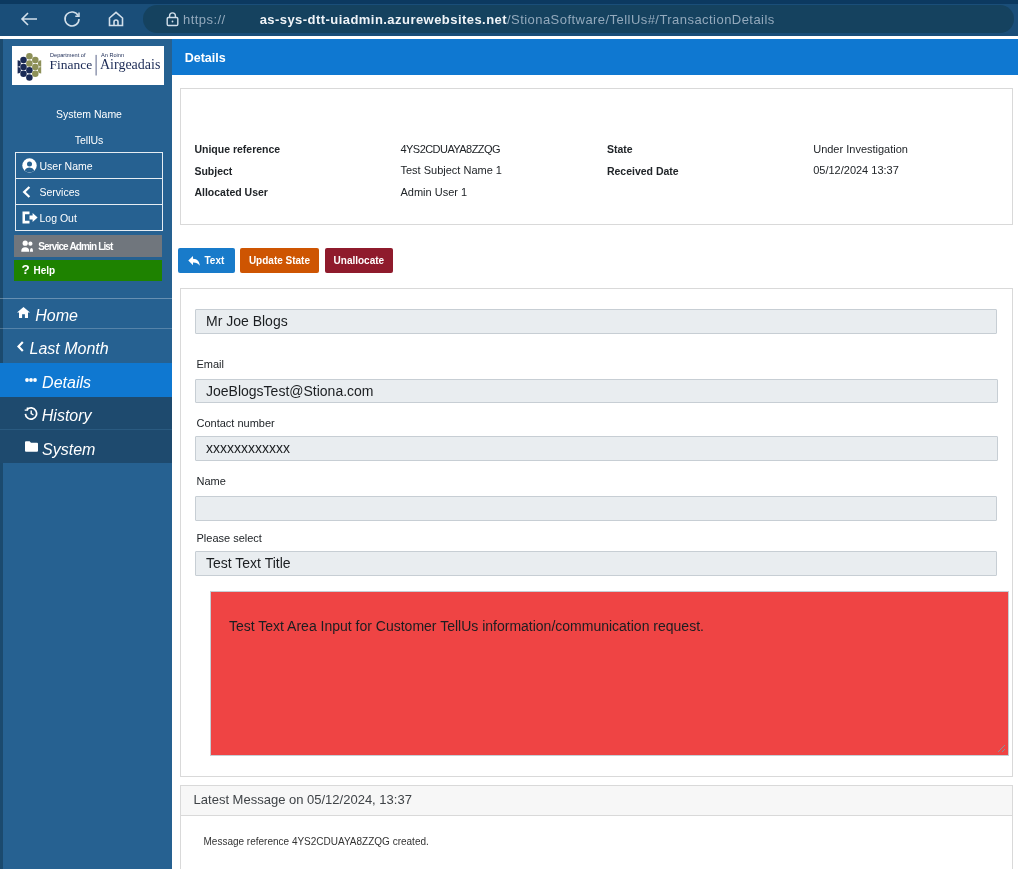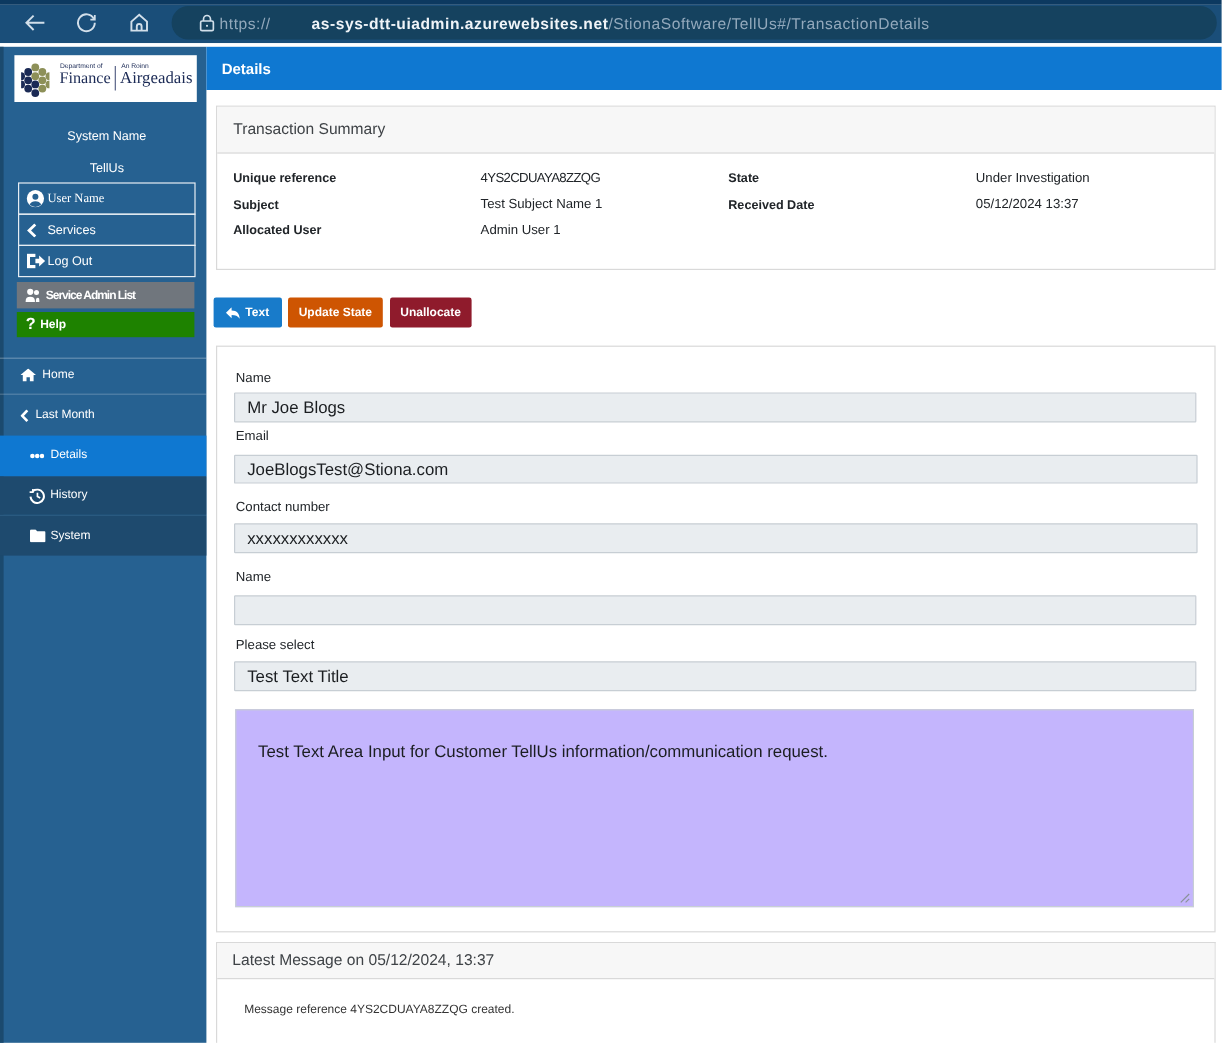--- a/index.html
+++ b/index.html
@@ -14,21 +14,21 @@
 #urltext { left:183px; top:11.5px; font-size:13px; letter-spacing:0.45px; color:#93a9bc; white-space:nowrap; }
 #urltext b { color:#f0f4f8; font-weight:bold;padding-left:34px; }
 
 #sidebar { left:0; top:39px; width:172px; height:830px; background:#266191; }
 #sideedge { left:0; top:39px; width:3px; height:830px; background:#1b4a6e; }
 #logobox { left:12px; top:46px; width:152px; height:39px; background:#fff; }
 .sbtext { left:6px; width:166px; text-align:center; color:#fff; font-size:10.5px; }
 .sbtn { left:15px; width:148px; height:27px; border:1px solid #e6edf3; color:#fff;
   font-size:10.5px; }
 .wbtn { left:14px; width:148px; color:#fff; font-size:10px; font-weight:bold; }
-.navtxt { color:#fff; font-size:10px; }
+.navtxt { color:#fff; font-size:16px;font-style:italic; }
 
 #detailsbar { left:172px; top:39px; width:846px; height:36px; background:#0f78d1; }
 .panel { background:#fff; border:1px solid #d9d9d9; }
 .phead { background:#f7f7f7; border-bottom:1px solid #d9d9d9; color:#3f4347; }
 .lbl { font-weight:bold; font-size:10.5px; color:#212529; height:13px; }
 .val { font-size:11px; color:#212529; height:13px; }
 .flabel { font-size:11px; color:#212529; height:13px; }
 .finput { background:#e9edf0; border:1px solid #c7ced4; border-radius:1px; font-size:14px; color:#1b1e21;
   display:flex; align-items:center; padding-left:10.5px; height:24.5px; left:13.5px; width:802px; }
 .btn { height:25px; border-radius:2px; color:#fff; font-size:10px; font-weight:bold;
@@ -87,21 +87,21 @@
     <text x="38" y="11" font-size="5.6" fill="#1b2a55" font-family="Liberation Sans">Department of</text>
     <text x="37.5" y="23" font-size="13.5" fill="#1b2a55" font-family="Liberation Serif">Finance</text>
     <line x1="84.1" y1="8.9" x2="84.1" y2="29.5" stroke="#5a6488" stroke-width="1"></line>
     <text x="89" y="11" font-size="5.6" fill="#1b2a55" font-family="Liberation Sans">An Roinn</text>
     <text x="88" y="23" font-size="14" fill="#1b2a55" font-family="Liberation Serif">Airgeadais</text>
   </svg>
 </div>
 <div class="abs sbtext" style="top:108px;">System Name</div>
 <div class="abs sbtext" style="top:134px;">TellUs</div>
 
-<div class="abs sbtn" style="top:152px;font-family:Liberation Serif, serif;">
+<div class="abs sbtn" style="top:152px;">
   <svg class="abs" style="left:5.5px;top:5px" width="15" height="15" viewBox="0 0 15 15">
       <circle cx="7.5" cy="7.5" r="7.2" fill="#fff"></circle>
       <circle cx="7.5" cy="5.9" r="2.5" fill="#266191"></circle>
       <path d="M2.6 12.5 A5.6 5.6 0 0 1 12.4 12.5 A7.2 7.2 0 0 1 2.6 12.5" fill="#266191"></path>
     </svg>
   <span class="abs" style="left:23.5px;top:6.5px;">User Name</span>
 </div>
 <div class="abs sbtn" style="top:178px;">
   <svg class="abs" style="left:4.5px;top:6.5px" width="12" height="12" viewBox="0 0 12 12" fill="none" stroke="#fff" stroke-width="2.3">
       <path d="M8.4 1 L3.2 6 L8.4 11"></path>
@@ -161,21 +161,20 @@
 <div class="abs" style="left:0;top:430px;width:172px;height:33px;background:#1e4a6e;"></div>
 <svg class="abs" style="left:25.3px;top:441px" width="13" height="11" viewBox="0 0 13 11">
     <path d="M0 1.2 A1 1 0 0 1 1 0.2 H4.6 L6 1.8 H12 A1 1 0 0 1 13 2.8 V9.8 A1 1 0 0 1 12 10.8 H1 A1 1 0 0 1 0 9.8 Z" fill="#fff"></path>
   </svg>
 <div class="abs navtxt" style="left:42.1px;top:440.5px;">System</div>
 
 <div class="abs" id="detailsbar"></div>
 <div class="abs" style="left:184.7px;top:51px;color:#fff;font-size:12.5px;font-weight:bold;">Details</div>
 
 <div class="abs panel" style="left:180px;top:88px;width:833px;height:137px;">
-  <div class="phead" style="height:39px;font-size:13px;line-height:37px;padding-left:13.4px;">Transaction Summary</div>
   <div class="abs lbl" style="left:13.4px;top:54px;">Unique reference</div>
   <div class="abs val" style="left:219.5px;top:53.5px;letter-spacing:-0.55px;">4YS2CDUAYA8ZZQG</div>
   <div class="abs lbl" style="left:425.9px;top:54px;">State</div>
   <div class="abs val" style="left:632.2px;top:53.5px;">Under Investigation</div>
   <div class="abs lbl" style="left:13.4px;top:75.5px;">Subject</div>
   <div class="abs val" style="left:219.5px;top:75px;">Test Subject Name 1</div>
   <div class="abs lbl" style="left:425.9px;top:75.5px;">Received Date</div>
   <div class="abs val" style="left:632.2px;top:75px;">05/12/2024 13:37</div>
   <div class="abs lbl" style="left:13.4px;top:97px;">Allocated User</div>
   <div class="abs val" style="left:219.5px;top:96.5px;">Admin User 1</div>
@@ -185,30 +184,30 @@
   <svg width="12" height="10" viewBox="0 0 12 10" style="margin-right:4px;">
       <path d="M5 0 L5 2.7 C9.6 2.7 11.5 5.6 11.8 9.7 C10.1 7.2 8.2 6.5 5 6.5 L5 9.2 L0.3 4.6 Z" fill="#fff"></path>
     </svg>
   <span>Text</span>
 </div>
 <div class="abs btn" style="left:240.2px;width:78.5px;background:#ce5502;">Update State</div>
 <div class="abs btn" style="left:324.6px;width:68.5px;background:#8f1b2c;">Unallocate</div>
 
 <div class="abs panel" style="left:180px;top:288px;width:833px;height:489px;">
   <div class="abs flabel" style="left:15.5px;top:19.5px;">Name</div>
-  <div class="abs finput" style="top:38px;">Mr Joe Blogs</div>
+  <div class="abs finput" style="top:20px;">Mr Joe Blogs</div>
   <div class="abs flabel" style="left:15.5px;top:69px;">Email</div>
   <div class="abs finput" style="top:89.5px;width:803.5px;">JoeBlogsTest@Stiona.com</div>
   <div class="abs flabel" style="left:15.5px;top:128px;">Contact number</div>
   <div class="abs finput" style="top:147px;width:803.5px;">xxxxxxxxxxxx</div>
   <div class="abs flabel" style="left:15.5px;top:185.5px;">Name</div>
   <div class="abs finput" style="top:207px;"></div>
   <div class="abs flabel" style="left:15.5px;top:243px;">Please select</div>
   <div class="abs finput" style="top:262px;">Test Text Title</div>
-  <div class="abs" style="left:15px;top:302px;width:799px;height:165px;background:#c4b5fd;border:1px solid #c7ced4;">
+  <div class="abs" style="left:29px;top:302px;width:799px;height:165px;background:#ef4444;border:1px solid #c7ced4;">
     <div style="padding:26px 20px 0 18px;font-size:14px;color:#1b1e21;">Test Text Area Input for Customer TellUs information/communication request.</div>
     <svg class="abs" style="right:2px;bottom:2px;" width="9" height="9" viewBox="0 0 9 9" stroke="#8a9299" stroke-width="1">
         <path d="M8 1 L1 8 M8 5 L5 8" fill="none"></path>
       </svg>
   </div>
 </div>
 
 <div class="abs panel" style="left:180px;top:785px;width:833px;height:84px;border-bottom:none;">
   <div class="phead" style="height:30px;font-size:13px;line-height:27px;padding-left:12.6px;">Latest Message on 05/12/2024, 13:37</div>
   <div class="abs" style="left:22.5px;top:50px;font-size:10px;color:#333;">Message reference 4YS2CDUAYA8ZZQG created.</div>

